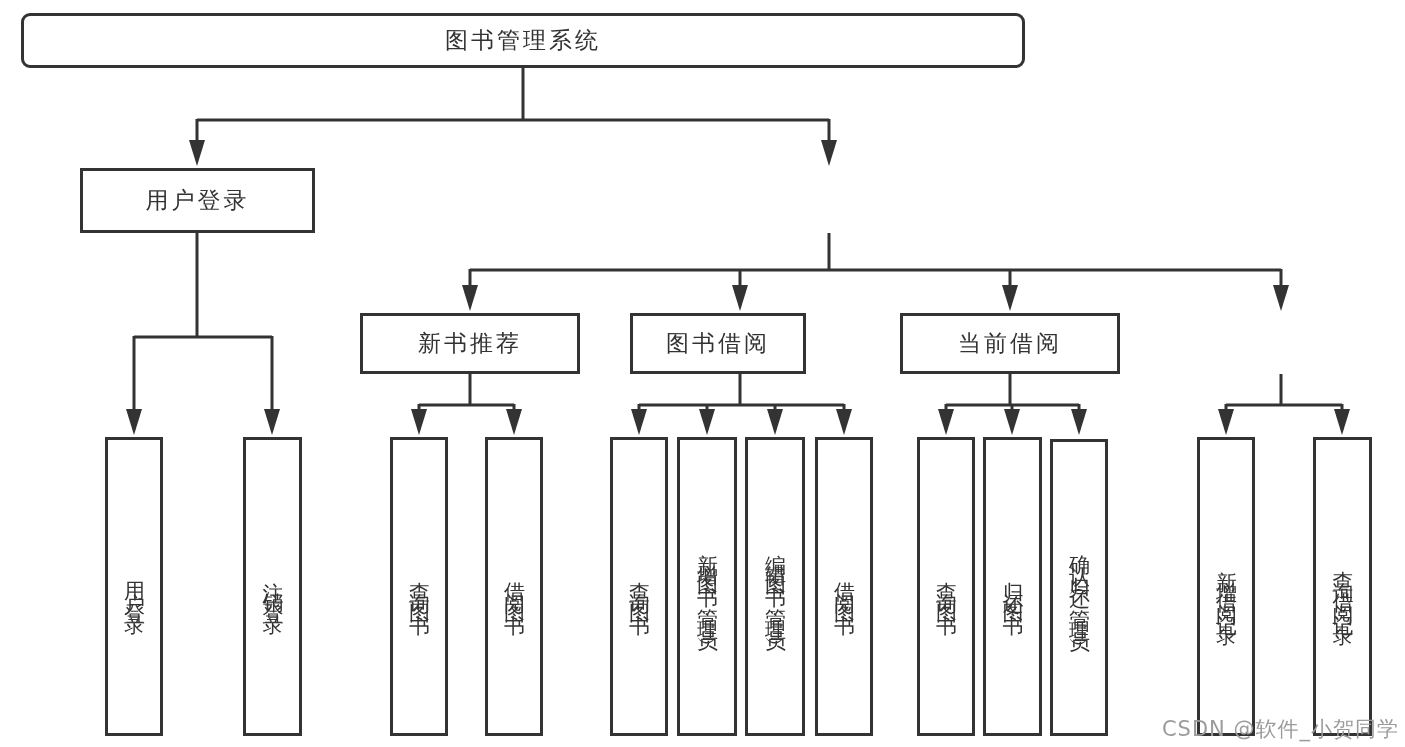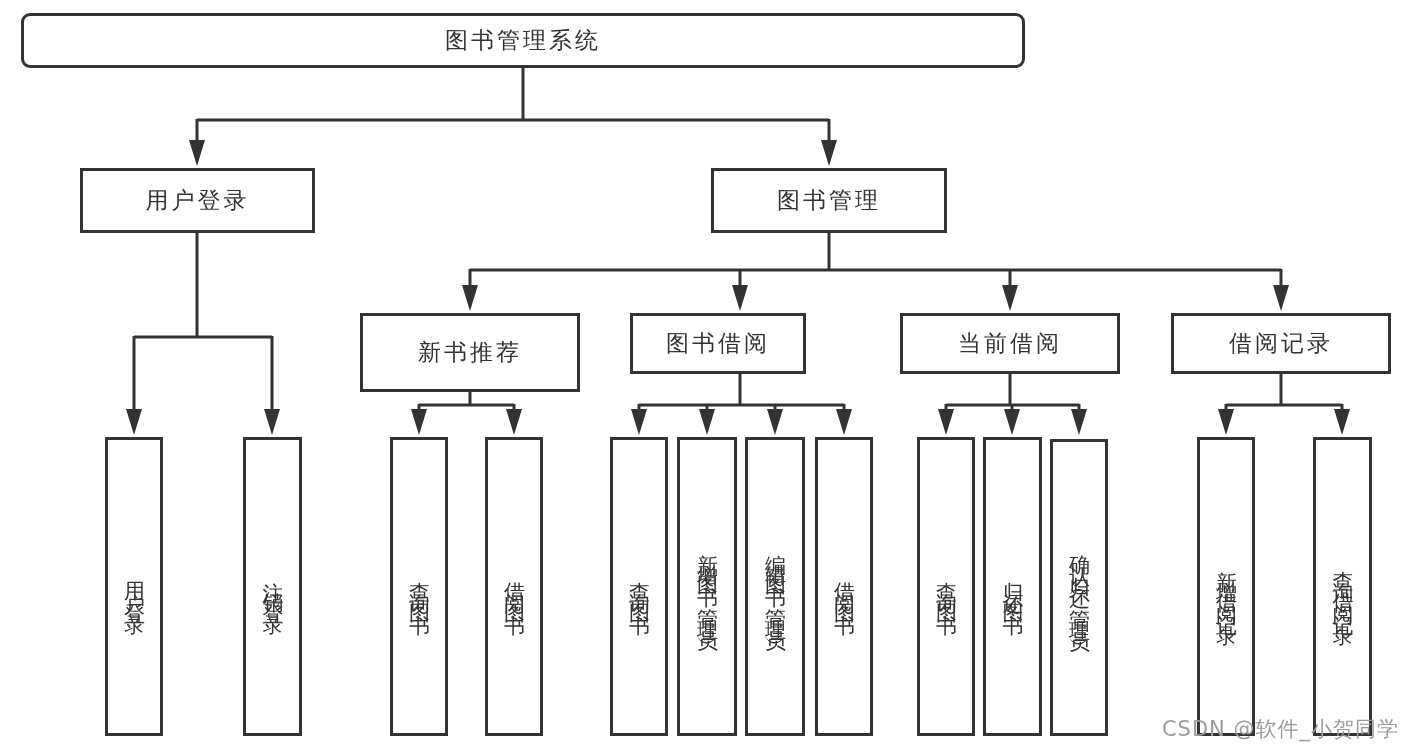--- a/index.html
+++ b/index.html
@@ -108,26 +108,24 @@
     <polygon points="938,409 954,409 946,435"></polygon>
     <polygon points="1004,409 1020,409 1012,435"></polygon>
     <polygon points="1071,409 1087,409 1079,435"></polygon>
     <polygon points="1218,409 1234,409 1226,435"></polygon>
     <polygon points="1334,409 1350,409 1342,435"></polygon>
   </svg>
 
   <div class="box hbox" style="left:21px;top:13px;width:1004px;height:55px;border-radius:9px;">图书管理系统</div>
 
   <div class="box hbox" style="left:80px;top:168px;width:235px;height:65px;">用户登录</div>
-  <div class="box hbox" style="left:711px;top:168px;width:236px;height:65px;">图书管理</div>
 
-  <div class="box hbox" style="left:360px;top:313px;width:220px;height:79px;">新书推荐</div>
+  <div class="box hbox" style="left:360px;top:313px;width:220px;height:61px;">新书推荐</div>
   <div class="box hbox" style="left:630px;top:313px;width:176px;height:61px;">图书借阅</div>
   <div class="box hbox" style="left:900px;top:313px;width:220px;height:61px;">当前借阅</div>
-  <div class="box hbox" style="left:1171px;top:313px;width:220px;height:61px;">借阅记录</div>
 
   <div class="box vbox" style="left:105px;top:437px;width:58px;height:299px;">
     <span>用户登录</span>
     </div>
   <div class="box vbox" style="left:243px;top:437px;width:59px;height:299px;">
     <span>注销登录</span>
     </div>
 
   <div class="box vbox" style="left:390px;top:437px;width:58px;height:299px;">
     <span>查询图书</span>

